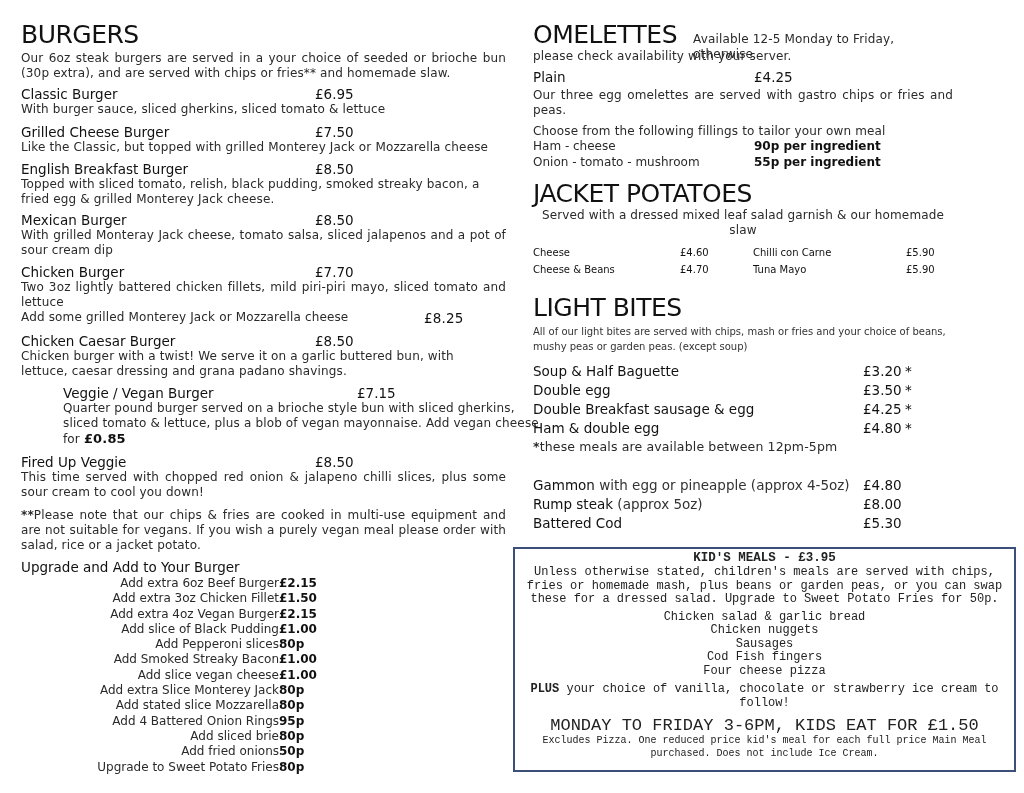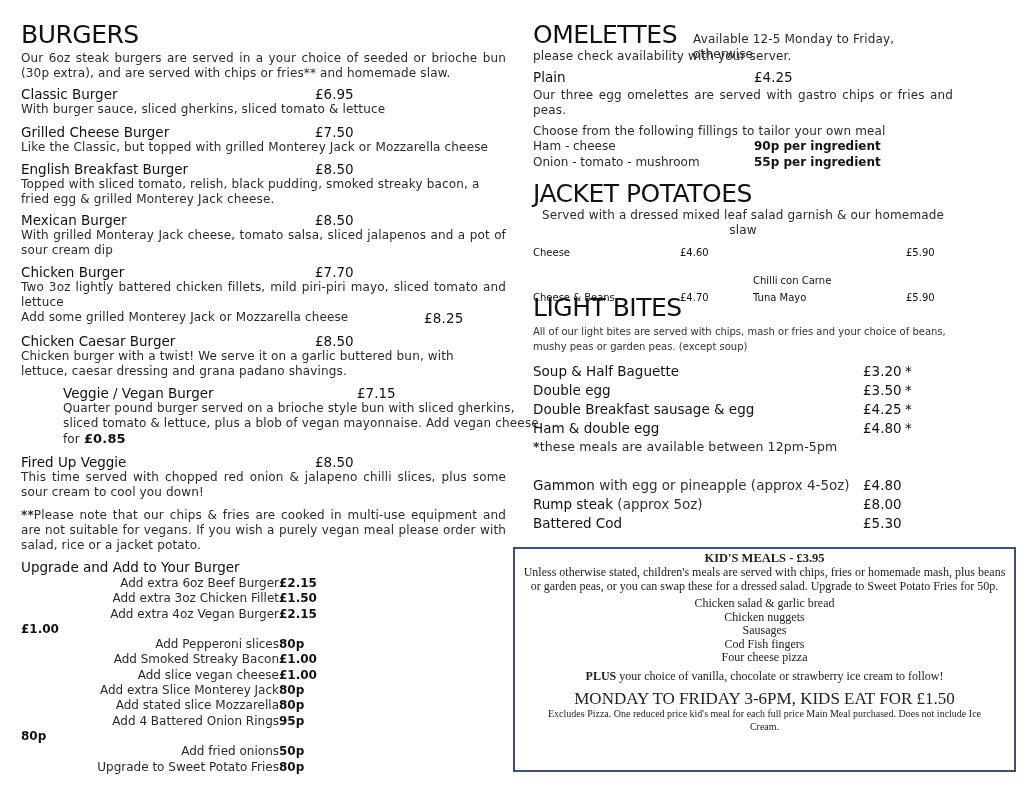--- a/index.html
+++ b/index.html
@@ -16,21 +16,21 @@
   .item-row .price { }
   .stars { font-weight: 700; }
   .abs { position: absolute; }
   .addon { display: flex; font-size: 12px; line-height: 15.3px; color: #2a2a2a; }
   .addon .n { width: 258px; }
   .addon .p { font-weight: 600; color: #111; }
   .bold { font-weight: 600; color: #111; }
   .jp-row { display: flex; font-size: 10px; line-height: 17px; color: #111; font-weight: 500; }
   .lb-row { display: flex; font-size: 13.5px; line-height: 19px; color: #111; font-weight: 500; }
   .lb-row .n { width: 330px; }
-  .kids { position: absolute; left: 513px; top: 547px; width: 503px; height: 225px; border: 2px solid #3b4f78; text-align: center; font-family: Liberation Serif, serif; color: #222; }
+  .kids { position: absolute; left: 513px; top: 547px; width: 503px; height: 225px; border: 2px solid #3b4f78; text-align: center; font-family: Liberation Mono, monospace; color: #222; }
   .kids .t { font-size: 12px; line-height: 13.5px; }
 </style>
 </head>
 <body>
 
 <div id="left" class="col">
   <div class="h1 abs" style="top:22px;left:0;">BURGERS</div>
   <div class="txt just abs" style="top:51px;left:0;width:485px;">Our 6oz steak burgers are served in a your choice of seeded or brioche bun (30p extra), and are served with chips or fries** and homemade slaw.</div>
 
   <div class="abs" style="top:86px;left:0;width:485px;">
@@ -112,20 +112,21 @@
       </div>
     <div class="addon">
         <span class="n">Add extra 3oz Chicken Fillet</span>
         <span class="p">£1.50</span>
       </div>
     <div class="addon">
         <span class="n">Add extra 4oz Vegan Burger</span>
         <span class="p">£2.15</span>
       </div>
     <div class="addon">
+        <span class="n">Add slice of Black Pudding</span>
         <span class="p">£1.00</span>
       </div>
     <div class="addon">
         <span class="n">Add Pepperoni slices</span>
         <span class="p">80p</span>
       </div>
     <div class="addon">
         <span class="n">Add Smoked Streaky Bacon</span>
         <span class="p">£1.00</span>
       </div>
@@ -139,20 +140,21 @@
       </div>
     <div class="addon">
         <span class="n">Add stated slice Mozzarella</span>
         <span class="p">80p</span>
       </div>
     <div class="addon">
         <span class="n">Add 4 Battered Onion Rings</span>
         <span class="p">95p</span>
       </div>
     <div class="addon">
+        <span class="n">Add sliced brie</span>
         <span class="p">80p</span>
       </div>
     <div class="addon">
         <span class="n">Add fried onions</span>
         <span class="p">50p</span>
       </div>
     <div class="addon">
         <span class="n">Upgrade to Sweet Potato Fries</span>
         <span class="p">80p</span>
       </div>
@@ -182,21 +184,21 @@
         <span class="p">55p per ingredient</span>
       </div>
   </div>
 
   <div class="h1 abs" style="top:181px;left:0;">JACKET POTATOES</div>
   <div class="txt abs" style="top:208px;left:0;width:420px;text-align:center;">Served with a dressed mixed leaf salad garnish &amp; our homemade slaw</div>
   <div class="abs" style="top:244px;left:0;">
     <div class="jp-row">
       <span style="width:147px;">Cheese</span>
       <span style="width:73px;">£4.60</span>
-      <span style="width:153px;margin-top:28px;">Chilli con Carne</span>
+      <span style="width:153px;">Chilli con Carne</span>
       <span>£5.90</span>
     </div>
     <div class="jp-row">
       <span style="width:147px;">Cheese &amp; Beans</span>
       <span style="width:73px;">£4.70</span>
       <span style="width:153px;">Tuna Mayo</span>
       <span>£5.90</span>
     </div>
   </div>
 

